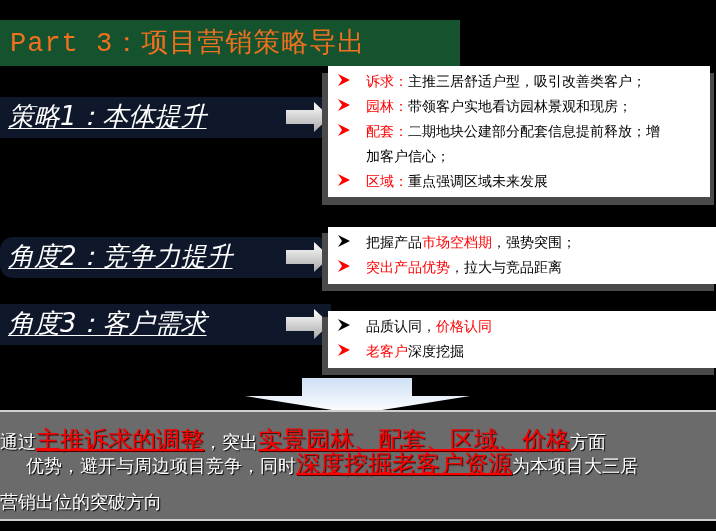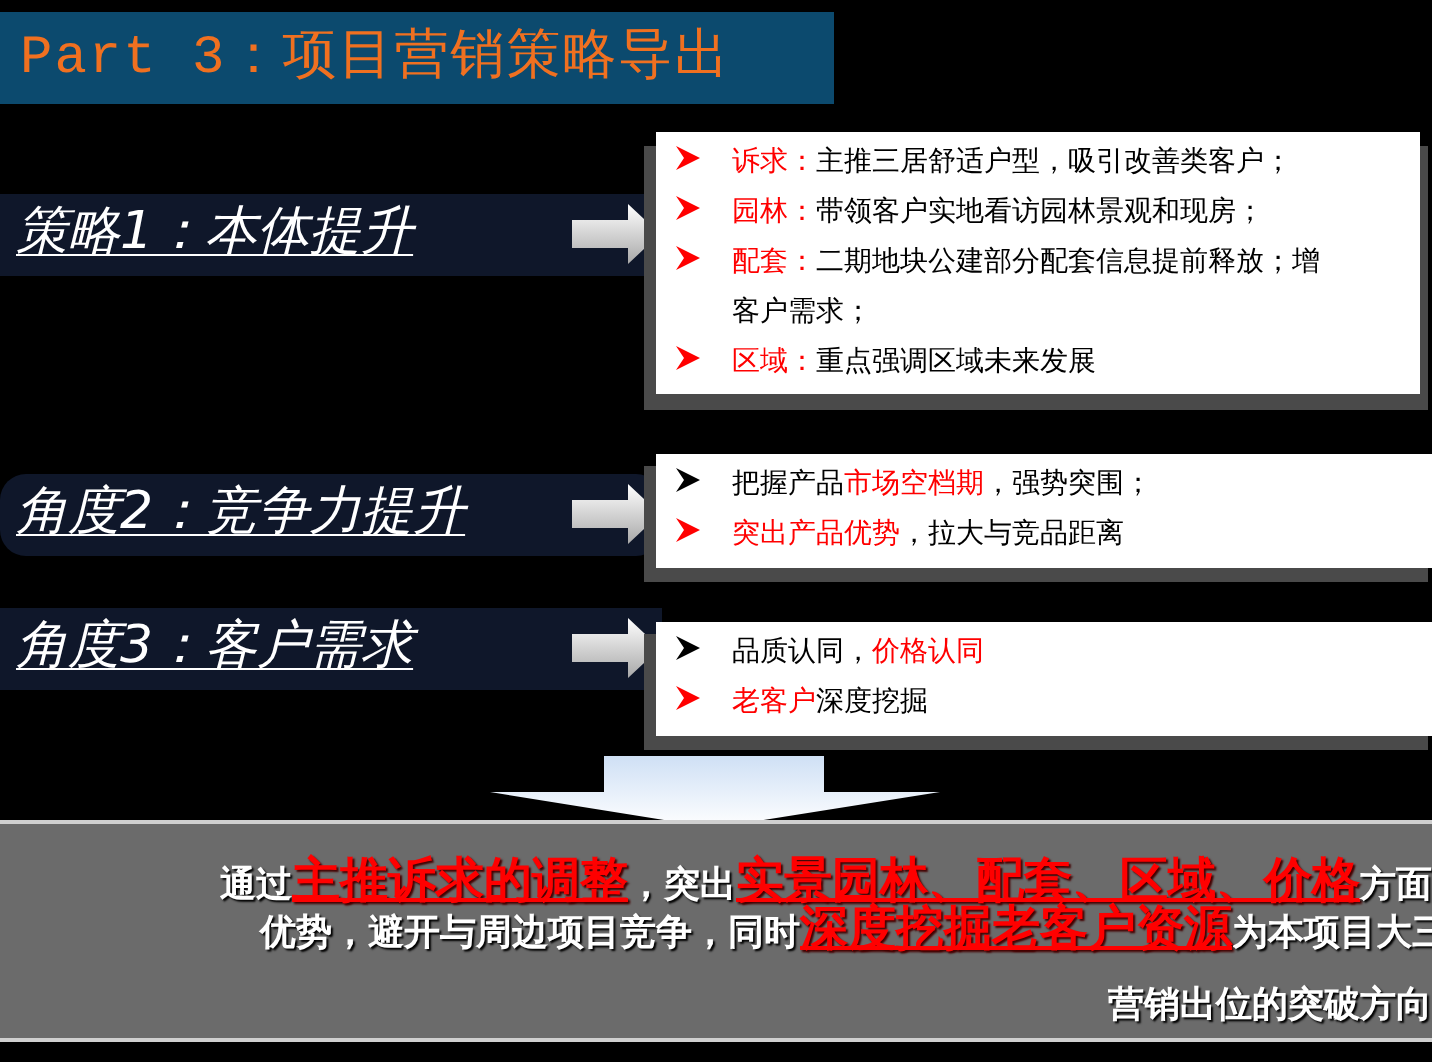--- a/index.html
+++ b/index.html
@@ -1,28 +1,28 @@
 <!DOCTYPE html>
 <html><head>
 <meta charset="utf-8">
 <style>
   html,body{margin:0;padding:0;}
   body{width:716px;height:531px;background:#000;position:relative;overflow:hidden;font-family:"DejaVu Sans","Liberation Sans",sans-serif;}
-  .title-box{position:absolute;left:0;top:6px;width:417px;height:46px;background:#0c4a6e;}
+  .title-box{position:absolute;left:0;top:20px;width:417px;height:46px;background:#14532d;padding-left:43px;}
   .title-text{position:absolute;left:10px;top:9px;font-family:"Liberation Mono","DejaVu Sans Mono",monospace;font-size:27px;color:#f07020;letter-spacing:1px;white-space:nowrap;line-height:30px;}
   .red-bar{position:absolute;left:0;width:331px;height:41px;background:#0f172a;}
   .red-bar span{position:absolute;left:8px;top:4px;color:#fff;font-size:26px;font-style:italic;text-decoration:underline;text-decoration-thickness:1px;text-underline-offset:3px;white-space:nowrap;line-height:30px;}
   .arrow{position:absolute;left:286px;width:44px;height:30px;}
   .shadow{position:absolute;background:#4a4a4a;}
   .wbox{position:absolute;background:#fff;}
   .line{position:absolute;left:10px;font-size:14px;line-height:24px;white-space:nowrap;color:#000;}
   .bullet{display:inline-block;width:28px;font-size:12px;}
   .red{color:#ff0000;}
   .panel{position:absolute;left:0;top:410px;width:716px;height:107px;background:#6b6b6b;border-top:2px solid #cfcfcf;border-bottom:2px solid #cfcfcf;}
-  .ptext{position:absolute;left:0;width:716px;text-align:right;color:#fff;font-size:18px;white-space:nowrap;text-shadow:1px 1px 1px #000;font-weight:bold;}
+  .ptext{position:absolute;left:0;width:716px;text-align:left;color:#fff;font-size:18px;white-space:nowrap;text-shadow:1px 1px 1px #000;}
   .hl{color:#ff0000;font-size:24px;text-decoration:underline;text-decoration-thickness:2px;text-shadow:1px 1px 1px #400;}
   .big-arrow{position:absolute;left:245px;top:378px;width:225px;height:36px;}
 </style>
 </head>
 <body>
 
 <div class="title-box">
   <div class="title-text">Part 3：项目营销策略导出</div>
 </div>
 
@@ -42,21 +42,21 @@
 <div class="wbox" style="left:328px;top:66px;width:382px;height:131px;" id="box0">
     <div class="line" style="top: 3px;"><span class="bullet"><svg width="12" height="12" viewBox="0 0 12 12">
           <polygon points="0,0 12,6 0,12 4,6" fill="#ff0000"></polygon>
         </svg></span><span class="red">诉求：</span><span>主推三居舒适户型，吸引改善类客户；</span></div>
     <div class="line" style="top: 28px;"><span class="bullet"><svg width="12" height="12" viewBox="0 0 12 12">
           <polygon points="0,0 12,6 0,12 4,6" fill="#ff0000"></polygon>
         </svg></span><span class="red">园林：</span><span>带领客户实地看访园林景观和现房；</span></div>
     <div class="line" style="top: 53px;"><span class="bullet"><svg width="12" height="12" viewBox="0 0 12 12">
           <polygon points="0,0 12,6 0,12 4,6" fill="#ff0000"></polygon>
         </svg></span><span class="red">配套：</span><span>二期地块公建部分配套信息提前释放；增</span></div>
-    <div class="line" style="top: 78px;"><span class="bullet"></span><span>客户需求；</span></div>
+    <div class="line" style="top: 78px;"><span class="bullet"></span><span>加客户信心；</span></div>
     <div class="line" style="top: 103px;"><span class="bullet"><svg width="12" height="12" viewBox="0 0 12 12">
           <polygon points="0,0 12,6 0,12 4,6" fill="#ff0000"></polygon>
         </svg></span><span class="red">区域：</span><span>重点强调区域未来发展</span></div>
   </div>
 
 <div class="red-bar" style="top:237px;border-radius:13px;">
   <span>角度2：竞争力提升</span>
 </div>
 <svg class="arrow" style="top:242px;" viewBox="0 0 44 30">
   <polygon points="0,8 28,8 28,0 44,15 28,30 28,22 0,22" fill="url(#ag)"></polygon>

